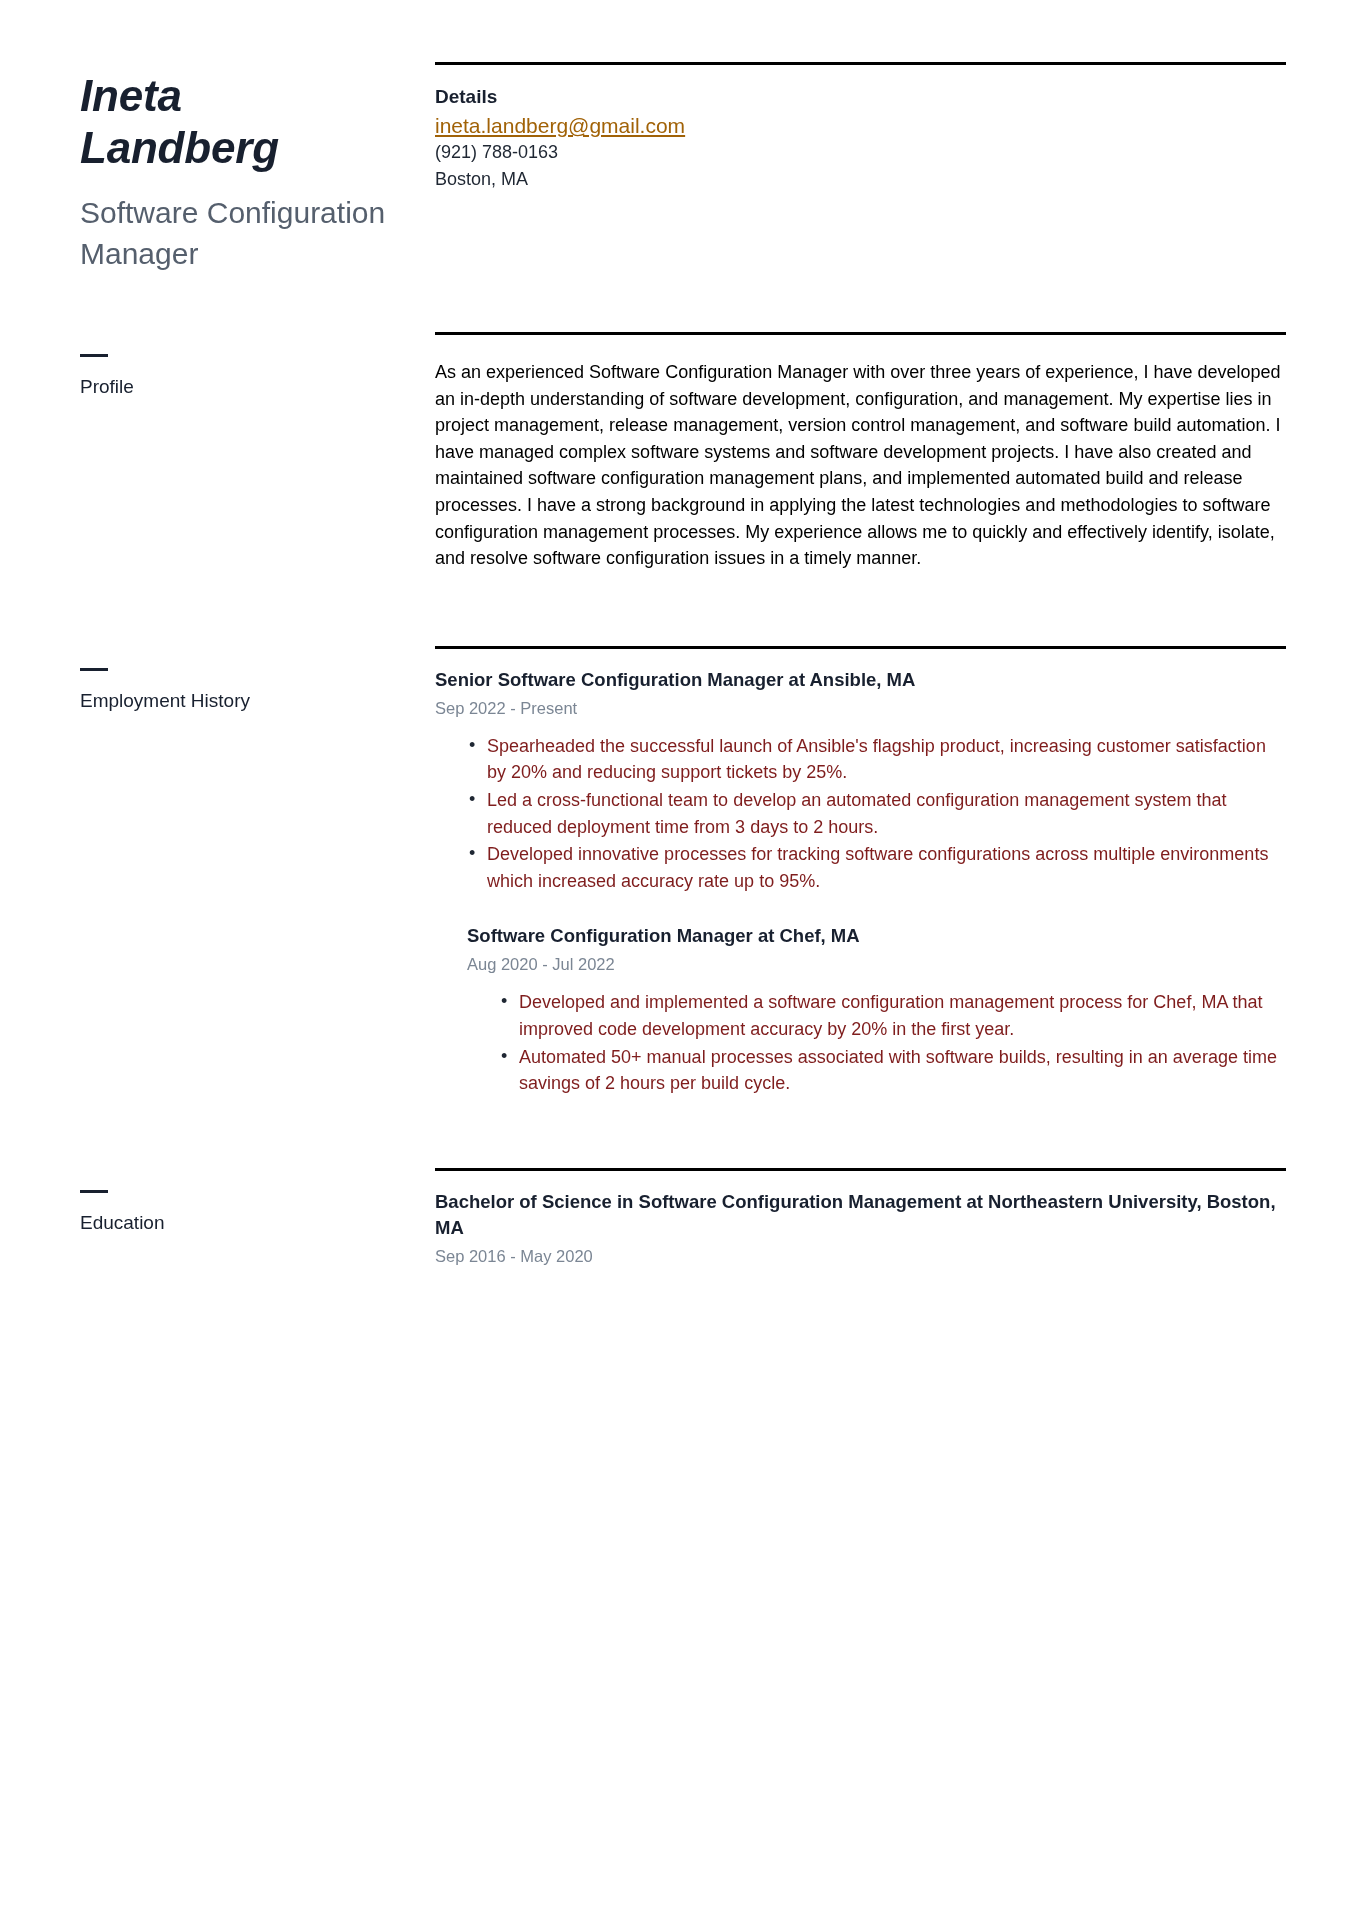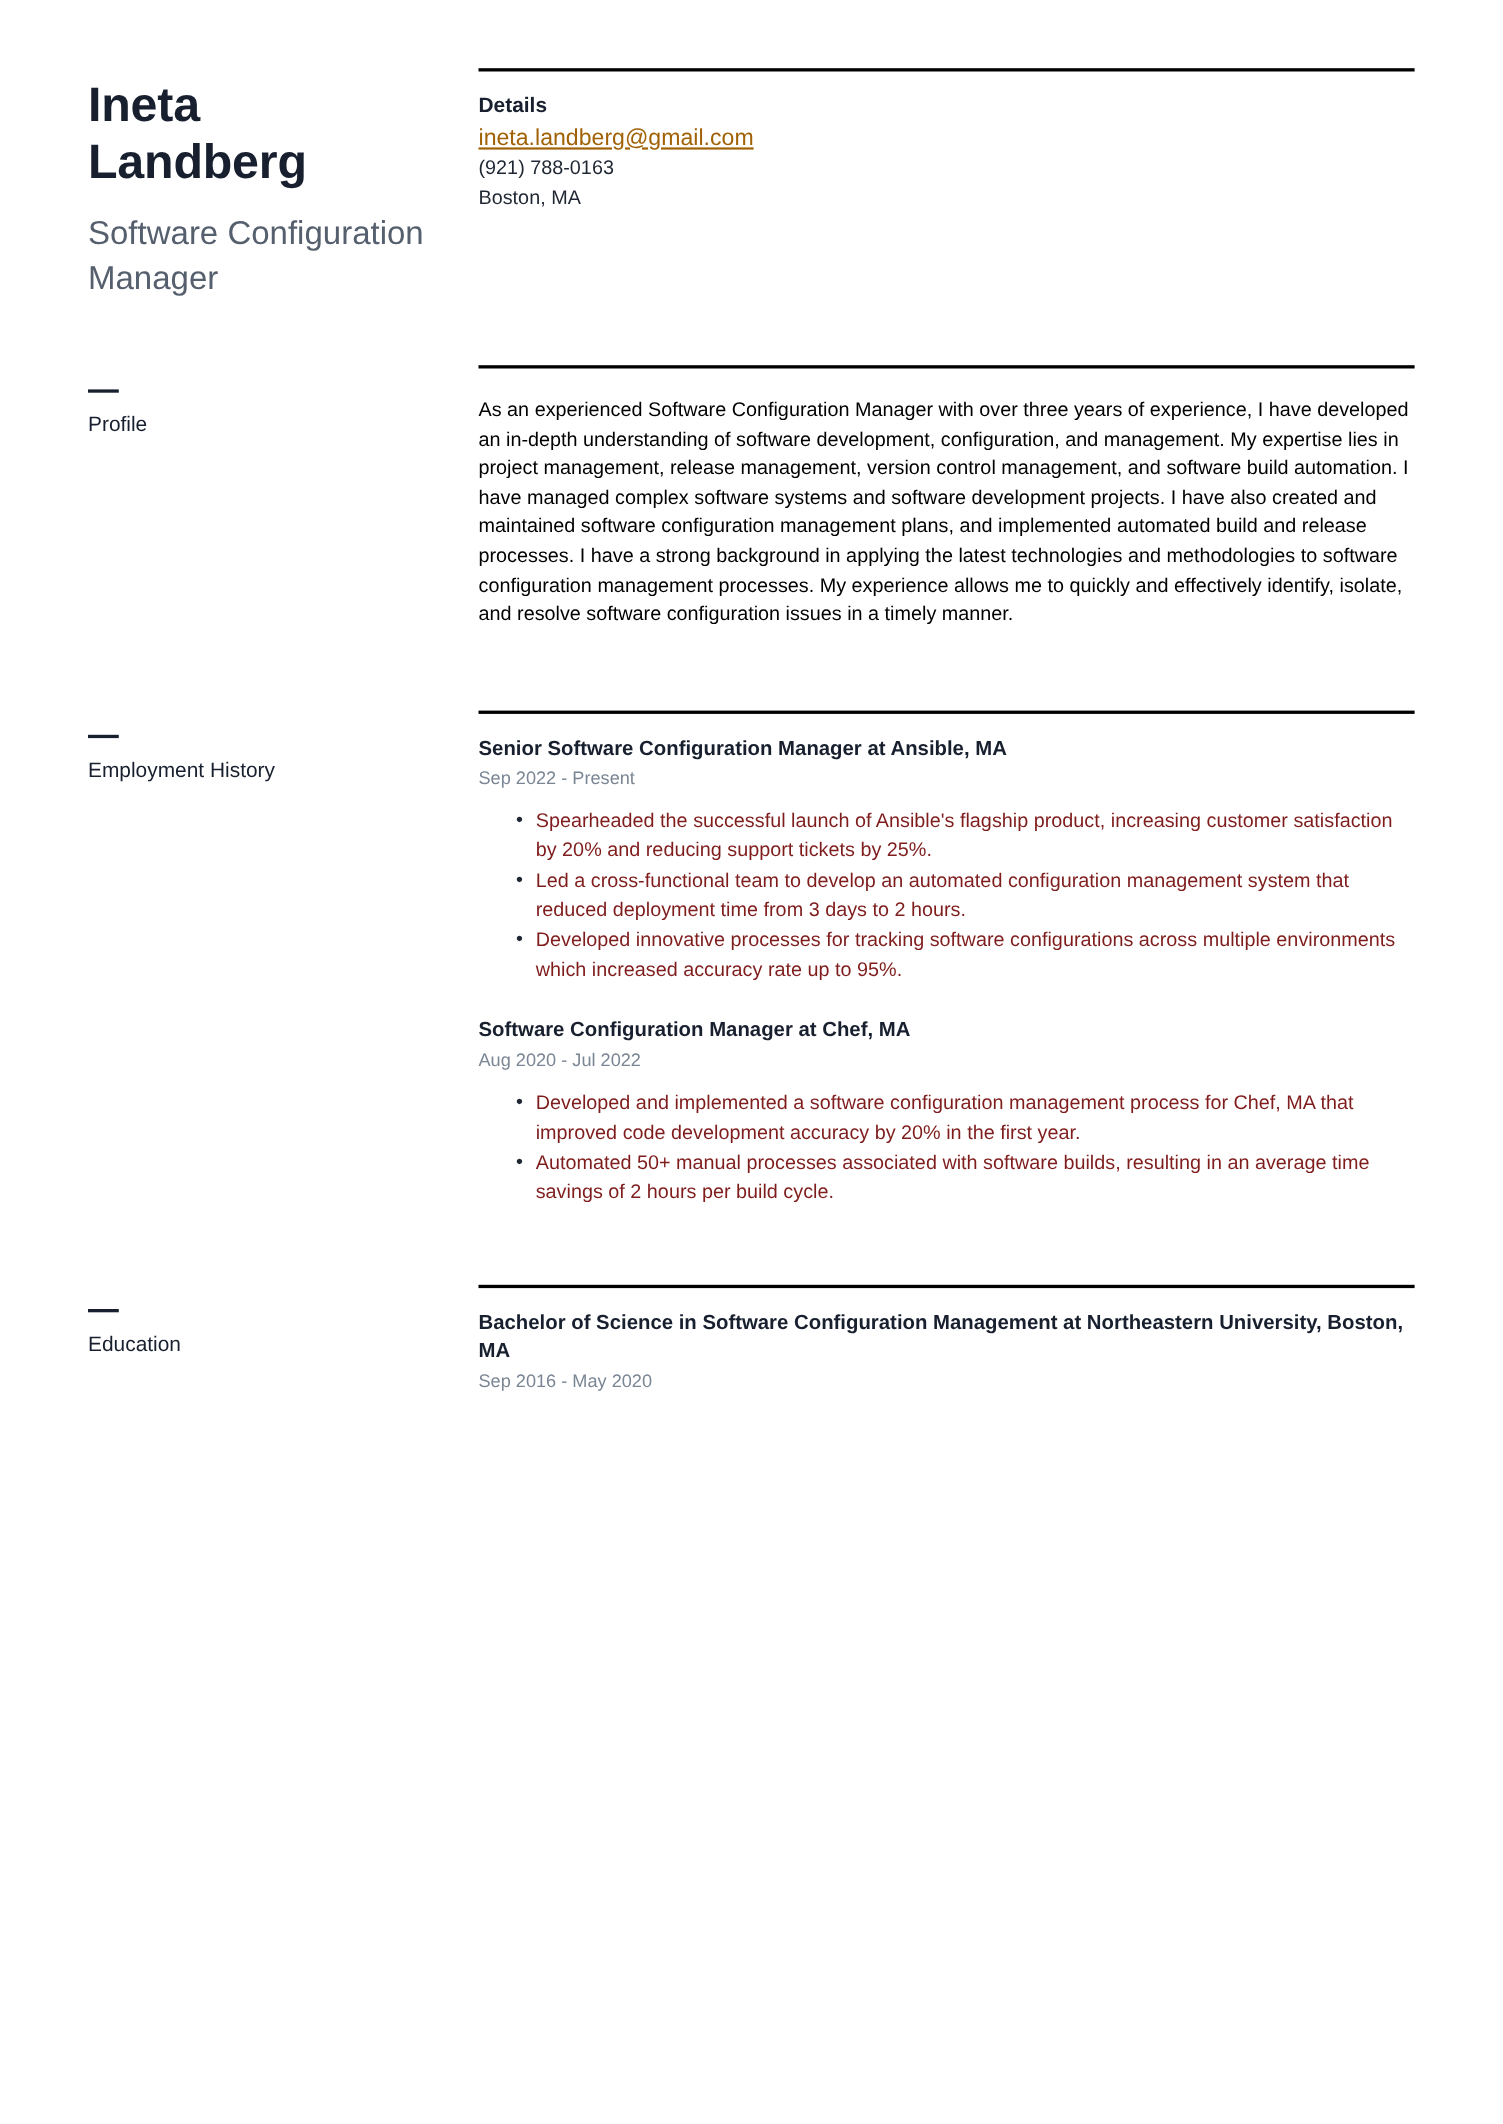--- a/index.html
+++ b/index.html
@@ -47,20 +47,21 @@
   .name-block {
     padding-top: 8px;
   }
 
   .name {
     font-size: 44px;
     line-height: 52px;
     font-weight: bold;
     color: #18202f;
     letter-spacing: -0.2px;
+    font-style: italic;
   }
 
   .job-title {
     font-size: 30px;
     line-height: 41px;
     font-weight: normal;
     color: #555f6d;
     margin-top: 18px;
   }
 
@@ -114,21 +115,21 @@
   
   .body-text {
     font-size: 18px;
     line-height: 26.6px;
     color: #000000;
     padding-top: 24px;
   }
 
   
   .entry { padding-top: 18px; }
-  .entry + .entry { padding-top: 28px; }
+  .entry + .entry { padding-top: 28px; margin-left: 32px; }
 
   .entry-title {
     font-size: 18.5px;
     line-height: 26px;
     font-weight: bold;
     color: #18202f;
   }
 
   .entry-date {
     font-size: 16.5px;

